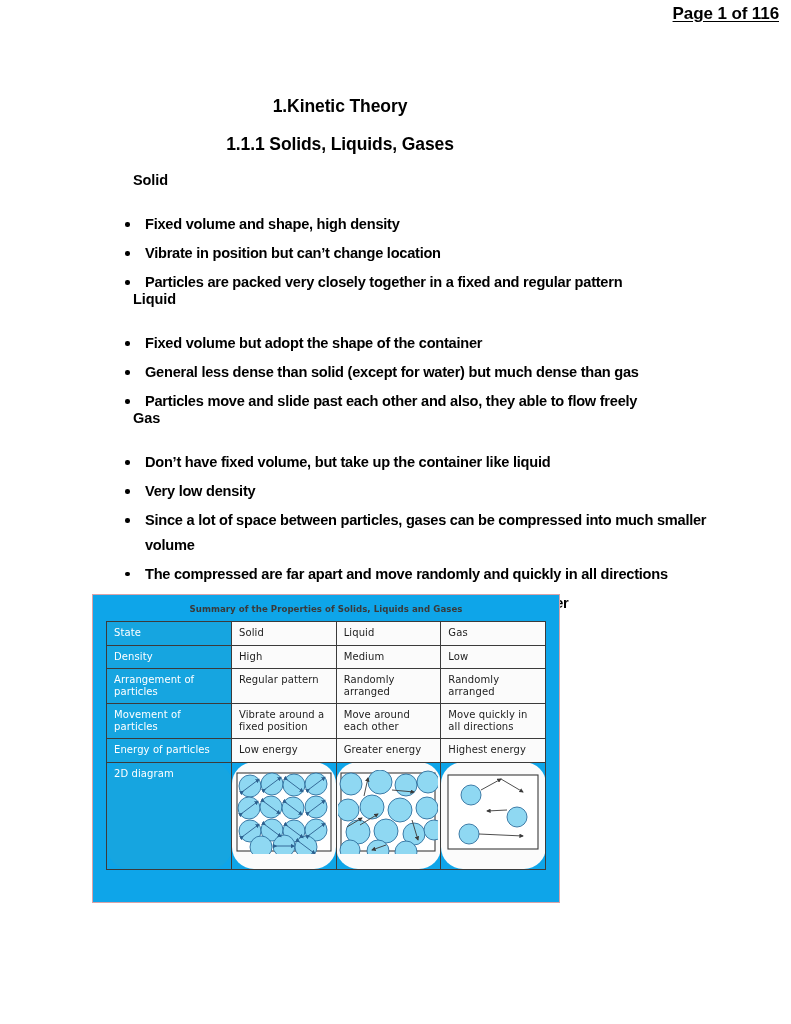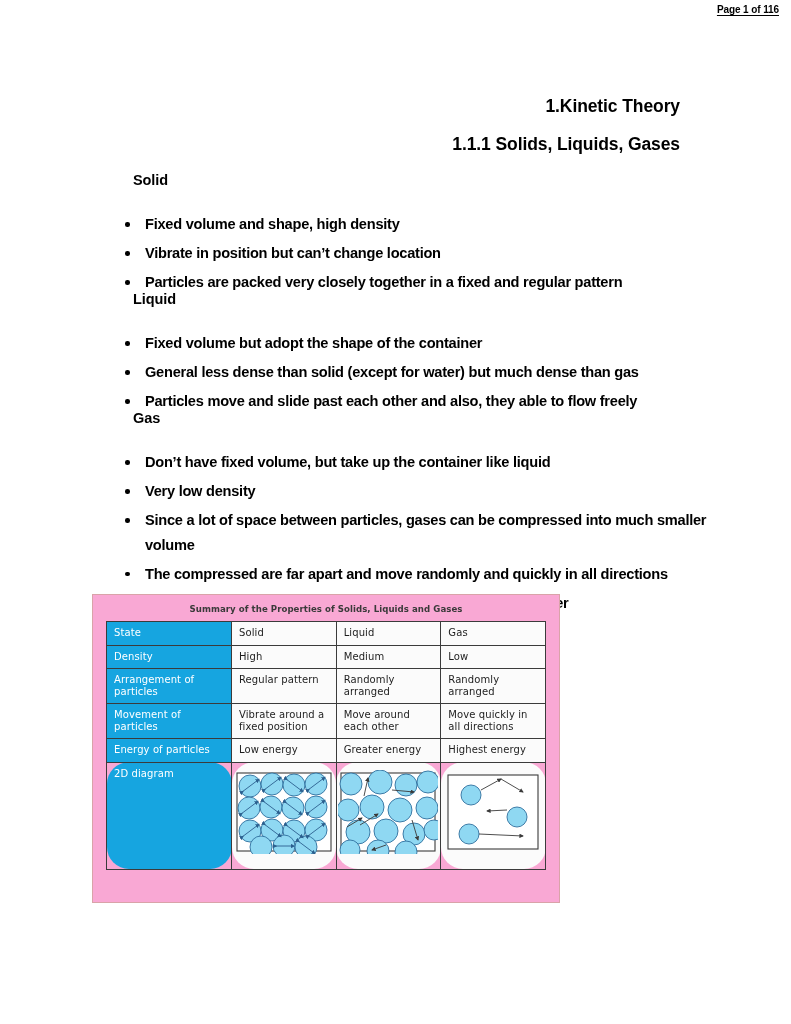--- a/index.html
+++ b/index.html
@@ -14,38 +14,38 @@
     font-family: "Liberation Sans", sans-serif;
     color: #000000;
     overflow: hidden;
   }
 
   
   #page-header {
     position: absolute;
     top: 4px;
     right: 12px;
-    font-size: 10px;
+    font-size: 17px;
     font-weight: bold;
     letter-spacing: -0.1px;
     text-decoration: underline;
     text-underline-offset: 2px;
     color: #000;
   }
 
   
   #doc-body {
     position: absolute;
     left: 0;
     top: 0;
     width: 791px;
   }
 
   .h-title {
-    text-align: right;
+    text-align: center;
     font-size: 17.5px;
     font-weight: bold;
     margin: 0;
     position: absolute;
     left: 0;
     width: 680px;
     letter-spacing: -0.1px;
   }
   #title-main  { top: 96px; }
   #title-sub   { top: 134px; }
@@ -87,21 +87,21 @@
   }
 
   
   #summary-figure {
     position: absolute;
     left: 92px;
     top: 594px;
     width: 468px;
     height: 309px;
     border: 1.5px solid #d9a3a8;
-    background: #f9a8d4;
+    background: #0ea5e9;
     box-sizing: border-box;
   }
   #figure-caption {
     text-align: center;
     font-size: 8.6px;
     font-weight: bold;
     color: #3a3a3a;
     letter-spacing: 0.05px;
     padding-top: 9px;
     padding-bottom: 7px;

